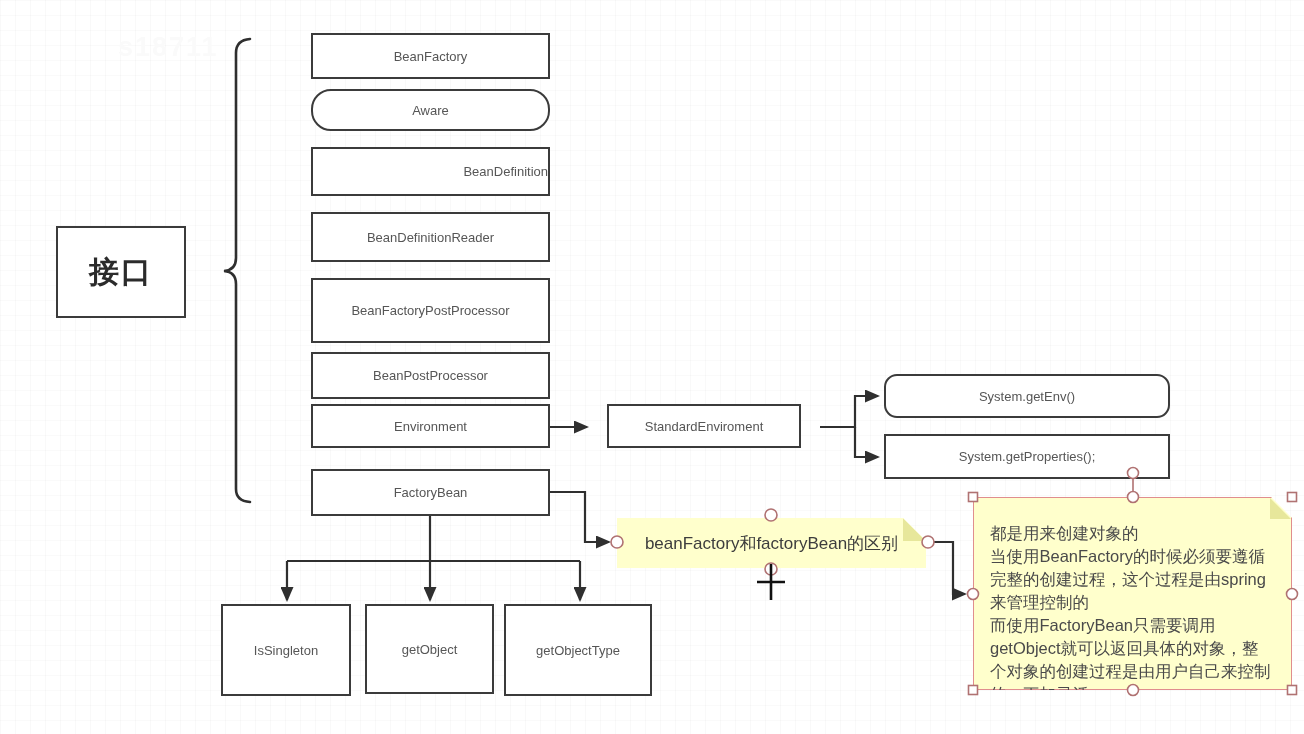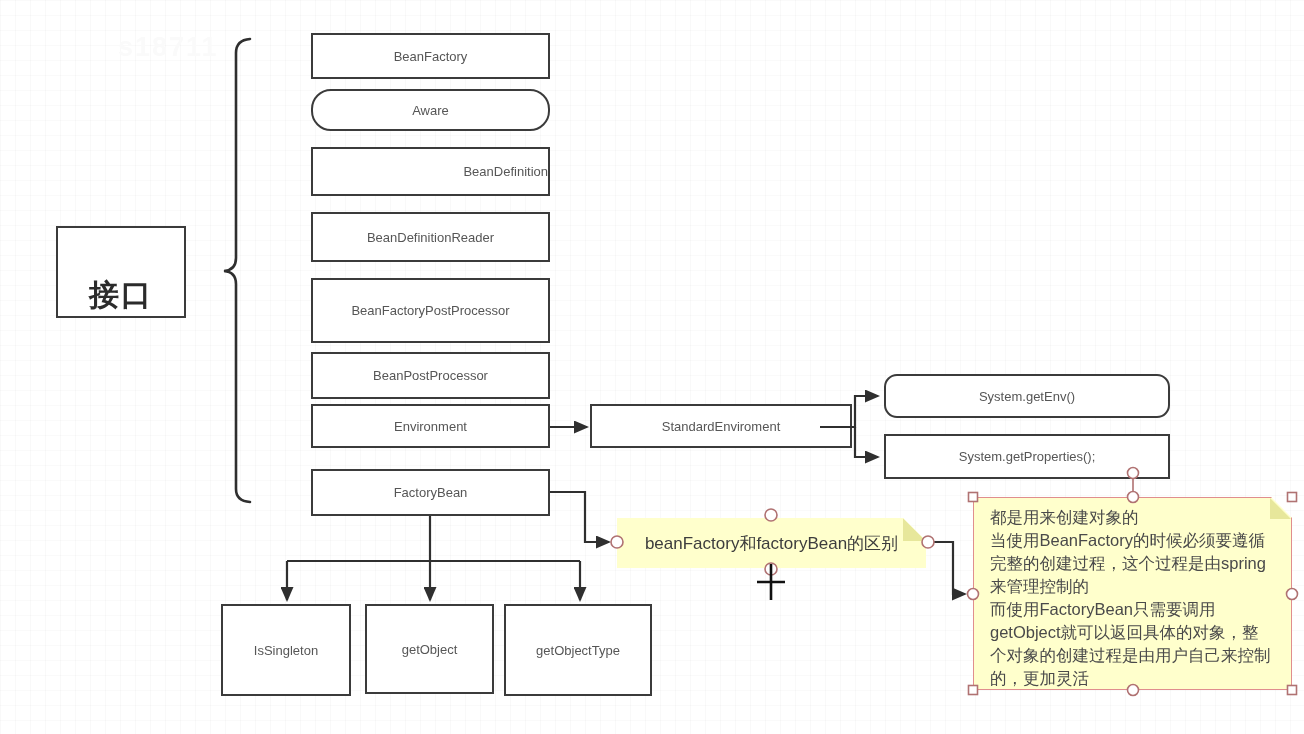--- a/index.html
+++ b/index.html
@@ -16,21 +16,21 @@
     position:absolute;left:118px;top:32px;font-size:27px;font-weight:bold;
     color:#fafafa;letter-spacing:2px;user-select:none;
   }
   .box{
     position:absolute;background:#ffffff;border:2px solid #3b3b3b;
     display:flex;align-items:center;justify-content:center;
     color:#565656;font-size:13px;box-sizing:border-box;
   }
   .root-box{
     left:56px;top:226px;width:130px;height:92px;
-    font-size:30px;font-weight:bold;color:#2b2b2b;letter-spacing:2px;align-items:flex-end;
+    font-size:30px;font-weight:bold;color:#2b2b2b;letter-spacing:2px;
   }
   .iface{left:311px;width:239px;}
   .note{
     position:absolute;background:#ffffcc;box-sizing:border-box;
   }
   .note .fold{
     position:absolute;top:0;right:0;
   }
   .note-small{
     left:617px;top:518px;width:309px;height:50px;
@@ -38,21 +38,21 @@
     font-size:17px;color:#3d3d3d;
     clip-path:polygon(0 0, calc(100% - 23px) 0, 100% 23px, 100% 100%, 0 100%);
   }
   .note-small .fold{
     width:23px;height:23px;background:#e7e79b;
     clip-path:polygon(0 0, 100% 100%, 0 100%);
   }
   .note-big{
     left:973px;top:497px;width:319px;height:193px;
     border:1.5px solid #e08e8e;
-    padding:8px 0 0 16px;
+    padding:24px 0 0 16px;
     font-size:16.5px;line-height:23px;color:#4a4a4a;
     clip-path:polygon(0 0, calc(100% - 21px) 0, 100% 21px, 100% 100%, 0 100%);
   }
   .note-big .fold{
     width:21px;height:21px;background:#e7e79b;
     clip-path:polygon(0 0, 100% 100%, 0 100%);
   }
   .note-big .line{white-space:nowrap;}
   svg.overlay{
     position:absolute;left:0;top:0;width:1304px;height:734px;
@@ -92,21 +92,21 @@
   <div class="box iface" style="top:340px;height:47px;margin-top:12px;">
     <span>BeanPostProcessor</span>
   </div>
   <div class="box iface" style="top:404px;height:44px;">
     <span>Environment</span>
   </div>
   <div class="box iface" style="top:469px;height:47px;">
     <span>FactoryBean</span>
   </div>
 
-  <div class="box" style="left:590px;top:404px;width:262px;height:44px;text-align:center;">
+  <div class="box" style="left:607px;top:404px;width:194px;height:44px;text-align:center;">
     <span>StandardEnviroment</span>
   </div>
   <div class="box" style="left:884px;top:374px;width:286px;height:44px;border-radius:13px;">
     <span>System.getEnv()</span>
   </div>
   <div class="box" style="left:884px;top:434px;width:286px;height:45px;">
     <span>System.getProperties();</span>
   </div>
 
   <div class="box" style="left:221px;top:604px;width:130px;height:92px;">

